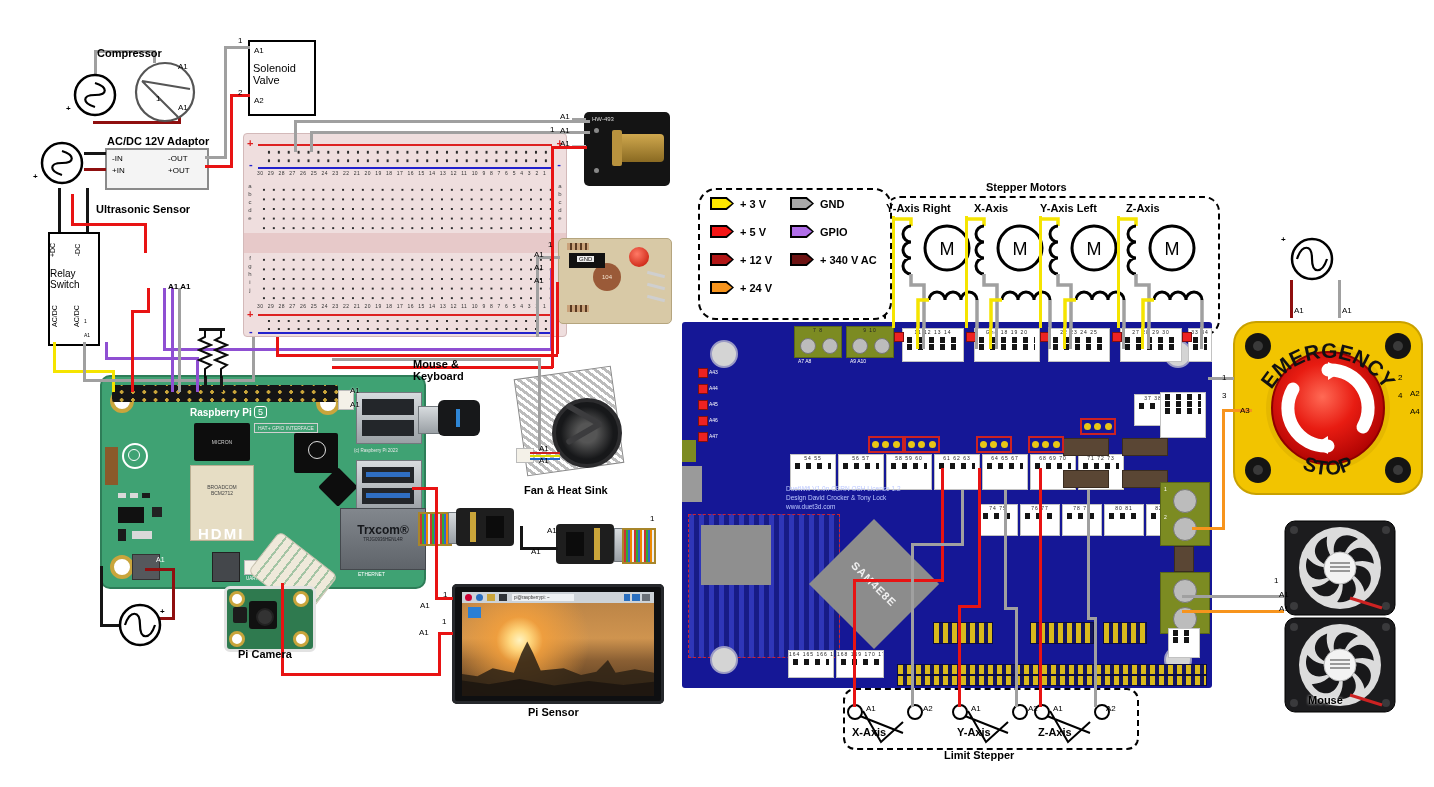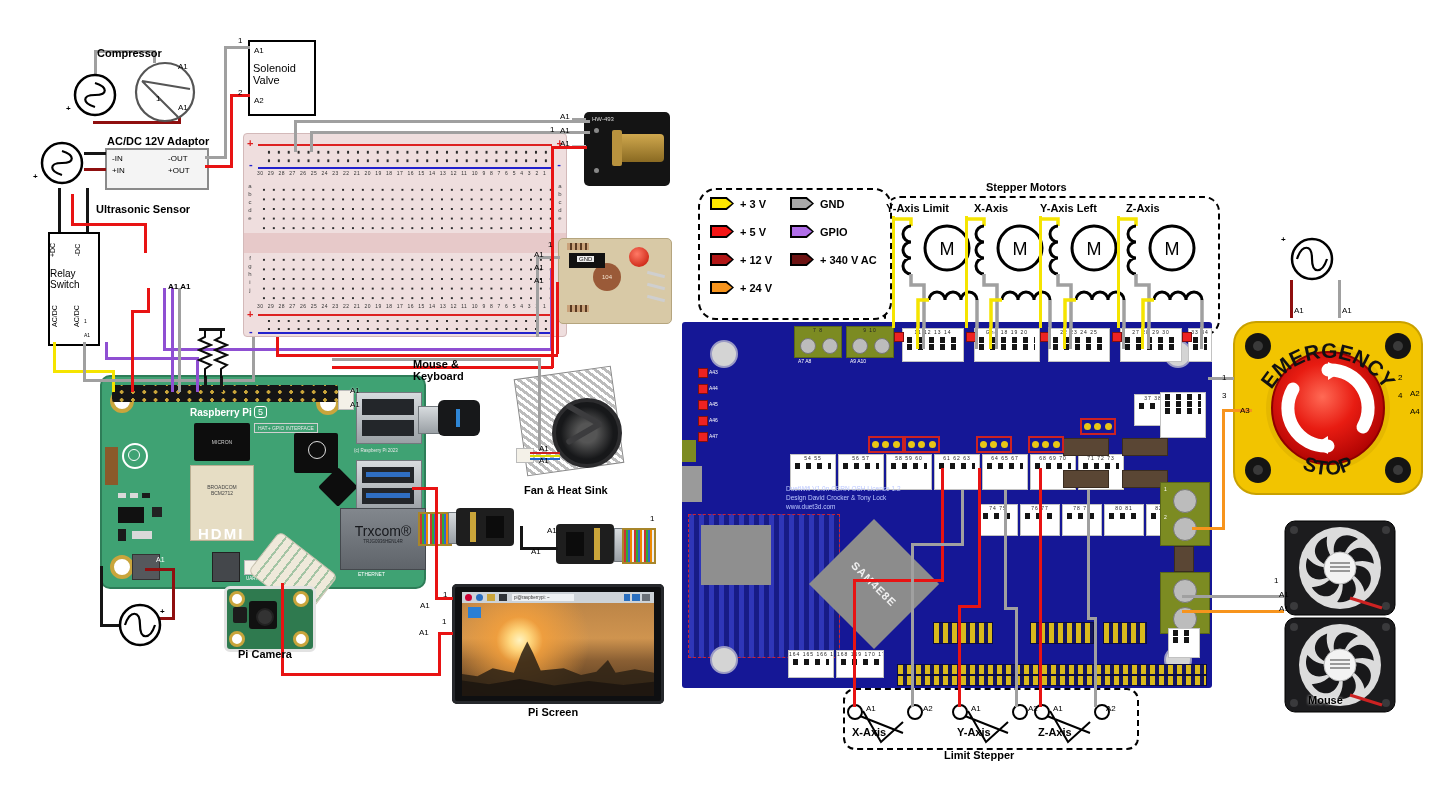--- a/index.html
+++ b/index.html
@@ -215,21 +215,21 @@
   <div class="leg" style="left:790px;top:253px">
       <span class="sw">
         <i></i>
         <b style="background: rgb(109, 19, 19);"></b>
       </span>
       <span class="lt">+ 340 V AC</span>
     </div>
 
   <span class="lbl" style="left:986px;top:181px">Stepper Motors</span>
   <div class="dash" style="left:884px;top:196px;width:332px;height:136px"></div>
-  <span class="lbl" style="left:886px;top:202px">Y-Axis Limit</span>
+  <span class="lbl" style="left:886px;top:202px">Y-Axis Right</span>
   <span class="lbl" style="left:974px;top:202px">X-Axis</span>
   <span class="lbl" style="left:1040px;top:202px">Y-Axis Left</span>
   <span class="lbl" style="left:1126px;top:202px">Z-Axis</span>
 
   <svg class="ab" style="left:891px;top:210px;z-index:28" width="96" height="118" viewBox="0 0 96 118">
     <path d="M20 16 L20 9 L3 9" stroke="#f5e400" stroke-width="3.5" fill="none"></path>
     <path d="M20 16 a8 8 0 0 0 0 16 a8 8 0 0 0 0 16 a8 8 0 0 0 0 16" stroke="#000" stroke-width="3" fill="none"></path>
     <path d="M20 64 L20 75 L33 75 L33 118" stroke="#a0a0a0" stroke-width="3.5" fill="none"></path>
     <circle cx="56" cy="38" r="22" fill="#fff" stroke="#000" stroke-width="3"></circle>
     <text x="56" y="45" font-size="18" text-anchor="middle" font-family="Liberation Sans,sans-serif">M</text>
@@ -645,21 +645,21 @@
     <span class="ab" style="left:252px;top:71px;color:#e8e8e8;font-size:4.5px;z-index:16">(c) Raspberry Pi 2023</span>
     <div class="ab silver" style="left:254px;top:83px;width:64px;height:50px;z-index:15">
       <div style="position:absolute;left:5px;top:6px;width:52px;height:16px;background:#23262a">
           <i style="position:absolute;left:4px;top:5px;width:44px;height:5px;background:#2f6fc4;display:block"></i>
         </div>
       <div style="position:absolute;left:5px;top:27px;width:52px;height:16px;background:#23262a">
           <i style="position:absolute;left:4px;top:5px;width:44px;height:5px;background:#2f6fc4;display:block"></i>
         </div>
     </div>
     <div class="ab" style="left:238px;top:131px;width:84px;height:60px;background:linear-gradient(180deg,#82878d,#5f646a);border:1px solid #44484d;z-index:15;text-align:center">
-      <div style="font-weight:normal;font-size:14px;color:#16181c;margin-top:14px">Trxcom®</div>
+      <div style="font-weight:bold;font-size:12px;color:#16181c;margin-top:14px">Trxcom®</div>
       <div style="font-size:4.5px;color:#22252a">TRJG0936HENL4R</div>
     </div>
     <span class="ab" style="left:256px;top:194px;color:#fff;font-size:5px;z-index:16">ETHERNET</span>
 
     <div class="ab" style="left:236px;top:13px;width:14px;height:18px;background:#f4f1e8;border:1px solid #bbb;z-index:16"></div>
 
     <div class="ab" style="left:30px;top:177px;width:26px;height:24px;background:#55585c;border:1px solid #333;z-index:15"></div>
     <div class="ab" style="left:110px;top:175px;width:26px;height:28px;background:#44474b;border:1px solid #222;z-index:15"></div>
     <div class="ab" style="left:176px;top:175px;width:26px;height:28px;background:#44474b;border:1px solid #222;z-index:15"></div>
     <div class="ab" style="left:142px;top:183px;width:22px;height:13px;background:#f4f1e8;border:1px solid #bbb;z-index:15"></div>
@@ -730,21 +730,21 @@
         <i style="position:absolute;right:14px;top:2px;width:8px;height:7px;background:#2a6fbf;display:block"></i>
         <i style="position:absolute;right:4px;top:2px;width:8px;height:7px;background:#6a7077;display:block"></i>
       </div>
       <div style="position:absolute;left:0;top:11px;width:192px;height:93px;background:radial-gradient(circle at 30% 40%,#fff3c0 0,#ffd77e 7%,rgba(244,160,60,.85) 16%,rgba(190,110,40,0) 48%),linear-gradient(180deg,#bd8547 0%,#cf944f 38%,#8a5f33 62%,#54391f 100%)">
         <div style="position:absolute;left:0;bottom:0;width:100%;height:58px;background:#2f2316;opacity:.88;clip-path:polygon(0 100%,0 62%,8% 66%,16% 52%,27% 60%,31% 26%,34% 6%,37% 26%,41% 56%,53% 52%,62% 64%,70% 58%,76% 38%,80% 60%,90% 54%,100% 60%,100% 100%)"></div>
         <div style="position:absolute;left:0;bottom:0;width:100%;height:26px;background:#1d1610;opacity:.9;clip-path:polygon(0 100%,0 40%,14% 55%,30% 35%,48% 60%,66% 42%,84% 58%,100% 45%,100% 100%)"></div>
         <i style="position:absolute;left:6px;top:4px;width:13px;height:11px;background:#2a7fd4;display:block"></i>
       </div>
     </div>
   </div>
-  <span class="lbl" style="left:528px;top:706px">Pi Screen</span>
+  <span class="lbl" style="left:528px;top:706px">Pi Sensor</span>
   <span class="p8" style="left:443px;top:590px">1</span>
   <span class="p8" style="left:420px;top:601px">A1</span>
   <span class="p8" style="left:442px;top:617px">1</span>
   <span class="p8" style="left:419px;top:628px">A1</span>
 
   <svg class="acs" style="left:117px;top:602px" width="46" height="46" viewBox="0 0 46 46">
     <circle cx="23" cy="23" r="20" fill="#fff" stroke="#000" stroke-width="2.5"></circle>
     <path d="M8 23 C13 8,23 8,23 23 C23 38,33 38,38 23" fill="none" stroke="#000" stroke-width="2.2"></path>
   </svg>
   <span class="p8" style="left:160px;top:607px;font-weight:bold">+</span>

